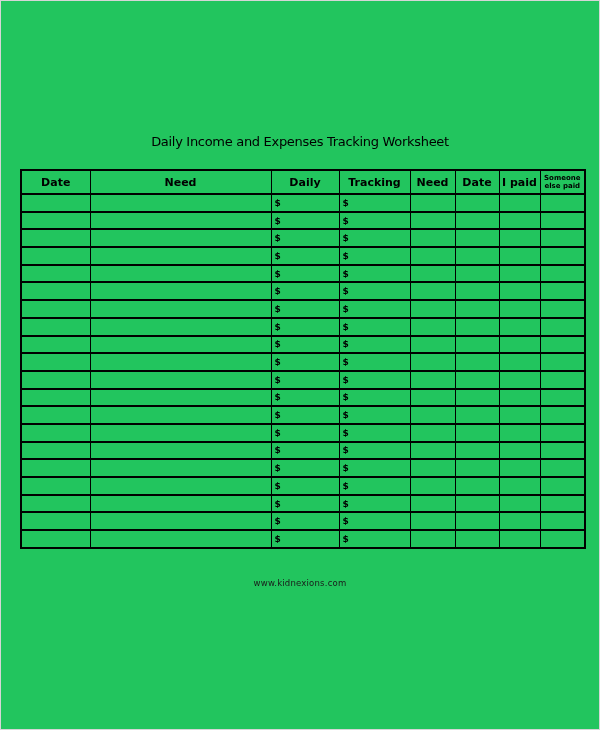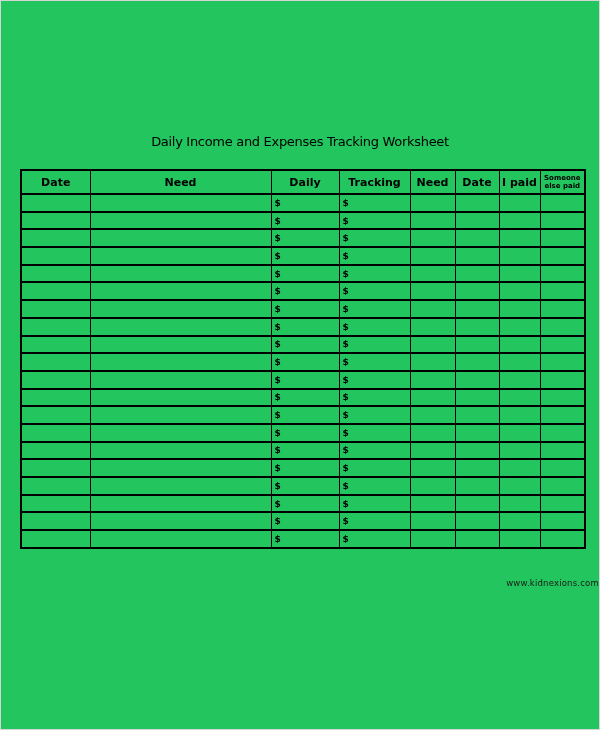--- a/index.html
+++ b/index.html
@@ -64,21 +64,21 @@
     font-weight: bold;
     text-align: left;
     vertical-align: middle;
     padding-left: 3px;
   }
   .doc-footer {
     position: absolute;
     top: 577px;
     left: 0;
     width: 100%;
-    text-align: right;
+    text-align: center;
     font-size: 8.5px;
     letter-spacing: 0.2px;
     color: #1a1a1a;
   }
 </style>
 </head>
 <body>
 
 <div class="page">
 

